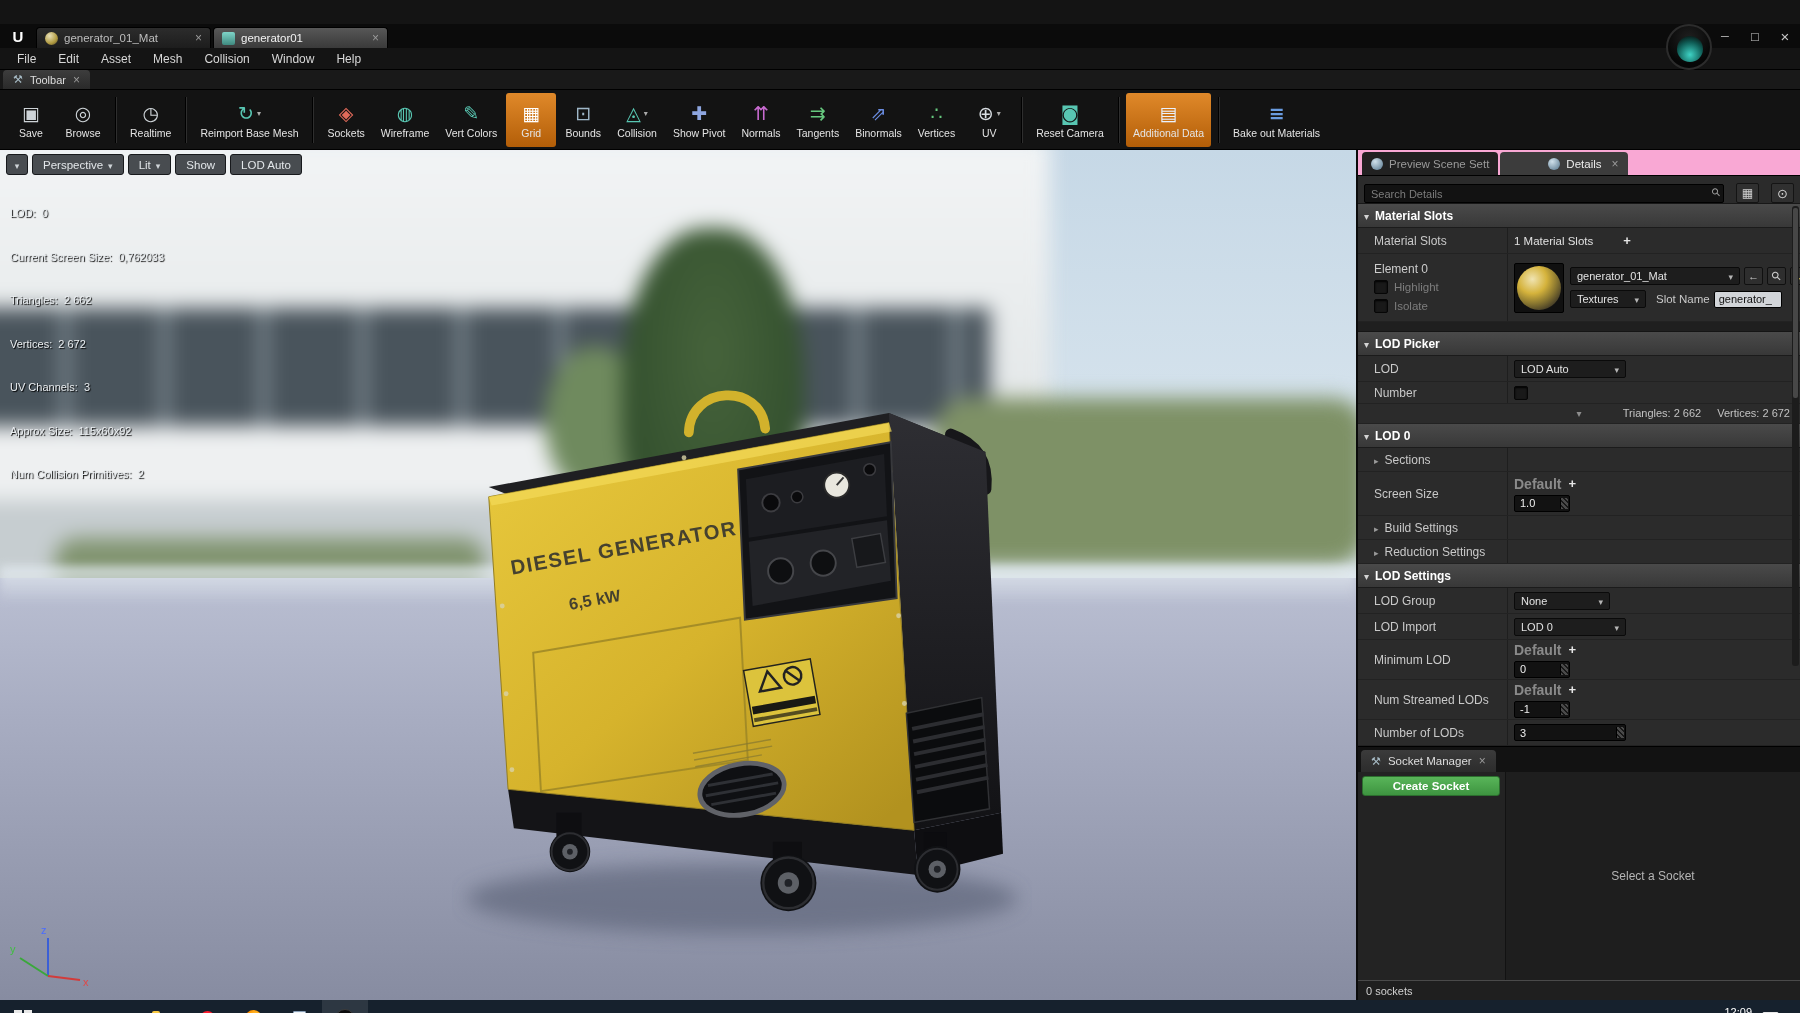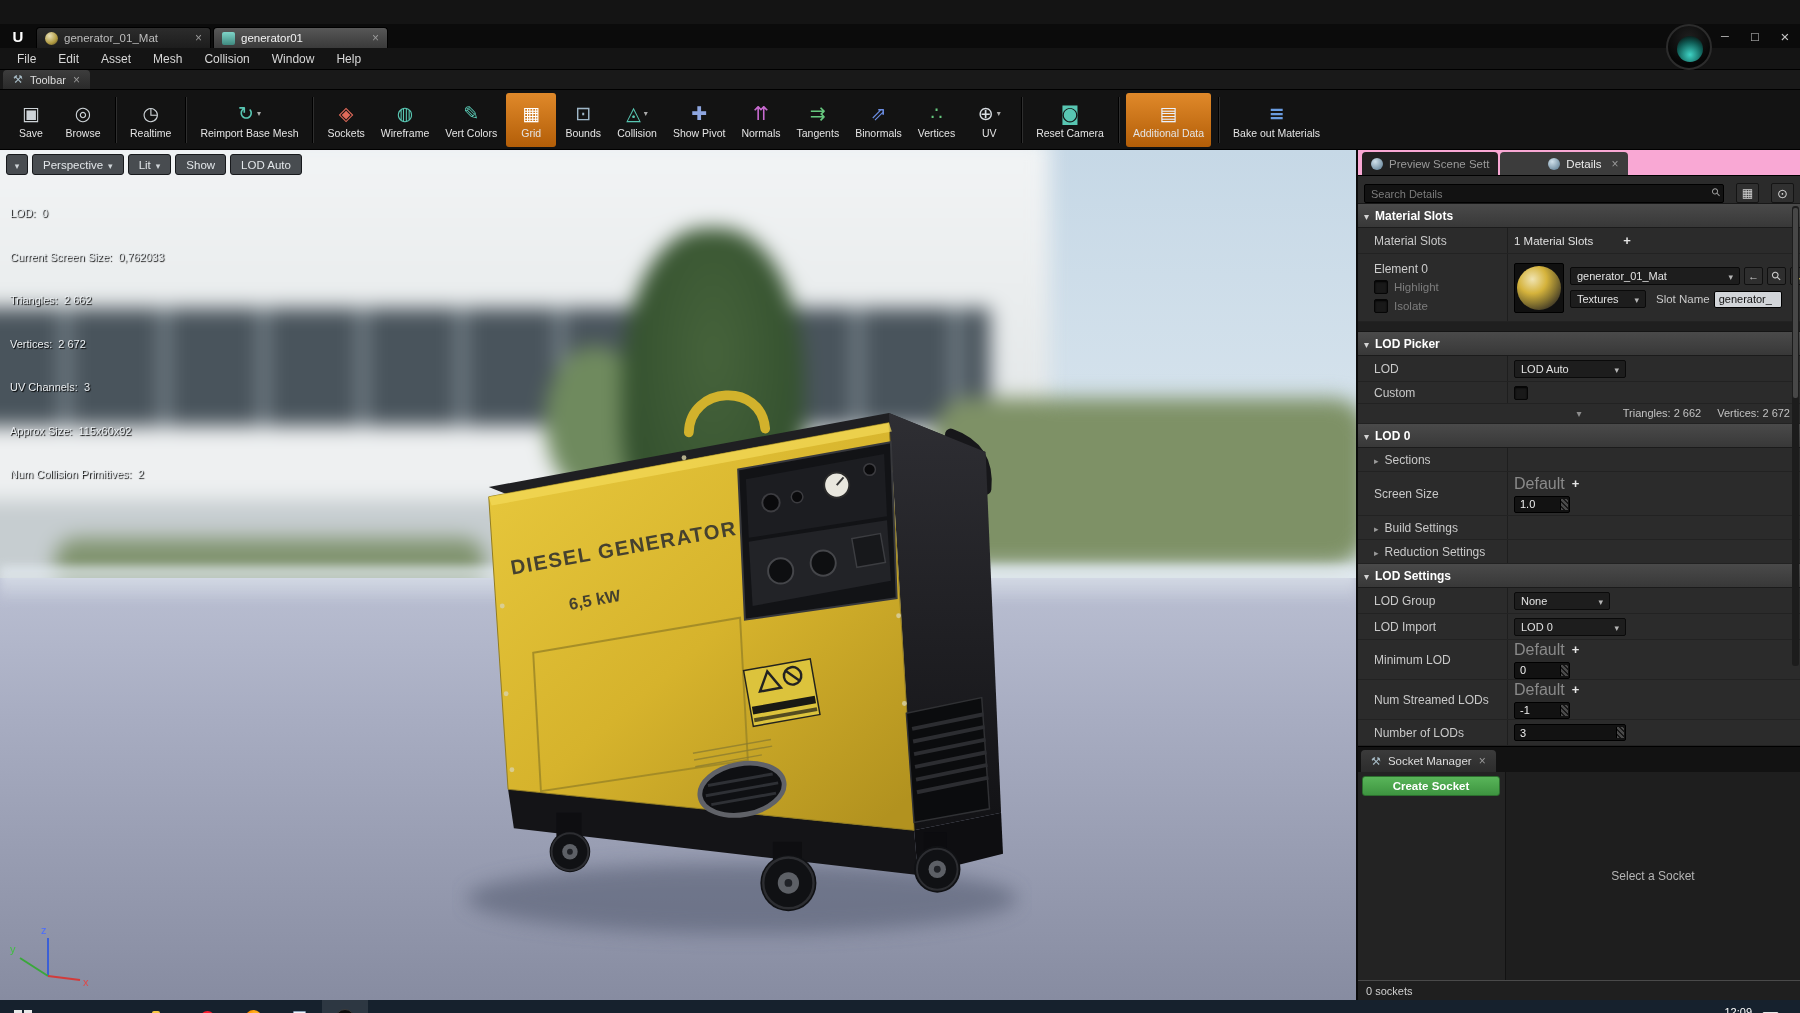--- a/index.html
+++ b/index.html
@@ -95,21 +95,21 @@
   .val { flex:1; display:flex; align-items:center; gap:6px; padding-left:6px; }
   .exp::before { content:"▸"; color:#9a9a9a; font-size:9px; margin-right:6px; }
   .gapblock { height:10px; flex:none; background:#1f1f1f; border-bottom:1px solid #151515; }
   .combo { background:#1d1d1d; border:1px solid #0a0a0a; height:18px; display:flex; align-items:center; justify-content:space-between; padding:0 6px; color:#e2e2e2; font-size:11px; border-radius:2px; }
   .chev::before { content:"▾"; font-size:9px; color:#b5b5b5; margin-left:6px; }
   .w76{width:76px}.w96{width:96px}.w112{width:112px}.w170{width:170px}
   .cb { width:14px; height:14px; background:#191919; border:1px solid #060606; border-radius:2px; box-shadow:inset 0 1px 2px #000; flex:none; }
   .cbline { display:flex; align-items:center; gap:6px; height:16px; }
   .cbl { color:#7d7d7d; font-size:11.5px; }
   .ic-plus::before { content:"+"; font-weight:bold; color:#e6e6e6; font-size:13px; }
-  .defgray { color:#8a8a8a; font-size:16px; }
+  .defgray { color:#8a8a8a; font-size:14px;font-weight:bold; }
   .spin { position:relative; background:#121212; border:1px solid #000; border-radius:2px; height:17px; display:flex; align-items:center; padding:0 5px; color:#eee; font-size:11px; }
   .spin::after { content:""; position:absolute; right:1px; top:2px; bottom:2px; width:7px; border-left:1px solid #000; background:repeating-linear-gradient(45deg,#4a4a4a 0 1.5px,#181818 1.5px 3.5px); }
   .w56{width:56px}
   .stack { display:flex; flex-direction:column; gap:3px; justify-content:center; }
   .hline { display:flex; align-items:center; gap:7px; }
   .elcol { flex-direction:column; align-items:flex-start !important; justify-content:center; gap:3px; }
   .el-label { color:#cccccc; }
   .mat-thumb { width:50px; height:50px; background:#101010; border:1px solid #000; border-radius:2px; position:relative; flex:none; }
   .mat-thumb::after { content:""; position:absolute; inset:2px; border-radius:50%; background:radial-gradient(circle at 35% 30%, #f0e4b2 0%, #d5b33c 34%, #8a7730 58%, #3a3426 82%, #23201a 100%); }
   .elstack { display:flex; flex-direction:column; gap:5px; }
@@ -564,21 +564,21 @@
       <div class="row r26">
         <div class="name">LOD</div>
         <div class="val">
           <div class="combo w112">
             <span>LOD Auto</span>
             <span class="chev"></span>
           </div>
         </div>
       </div>
       <div class="row r22">
-        <div class="name">Custom</div>
+        <div class="name">Number</div>
         <div class="val">
             <span class="cb"></span>
           </div>
       </div>
       <div class="expander-row">
         <span class="exp-chev"></span>
         <span class="lodstats">
           <span>Triangles: 2 662</span>
           <span>Vertices: 2 672</span>
         </span>

